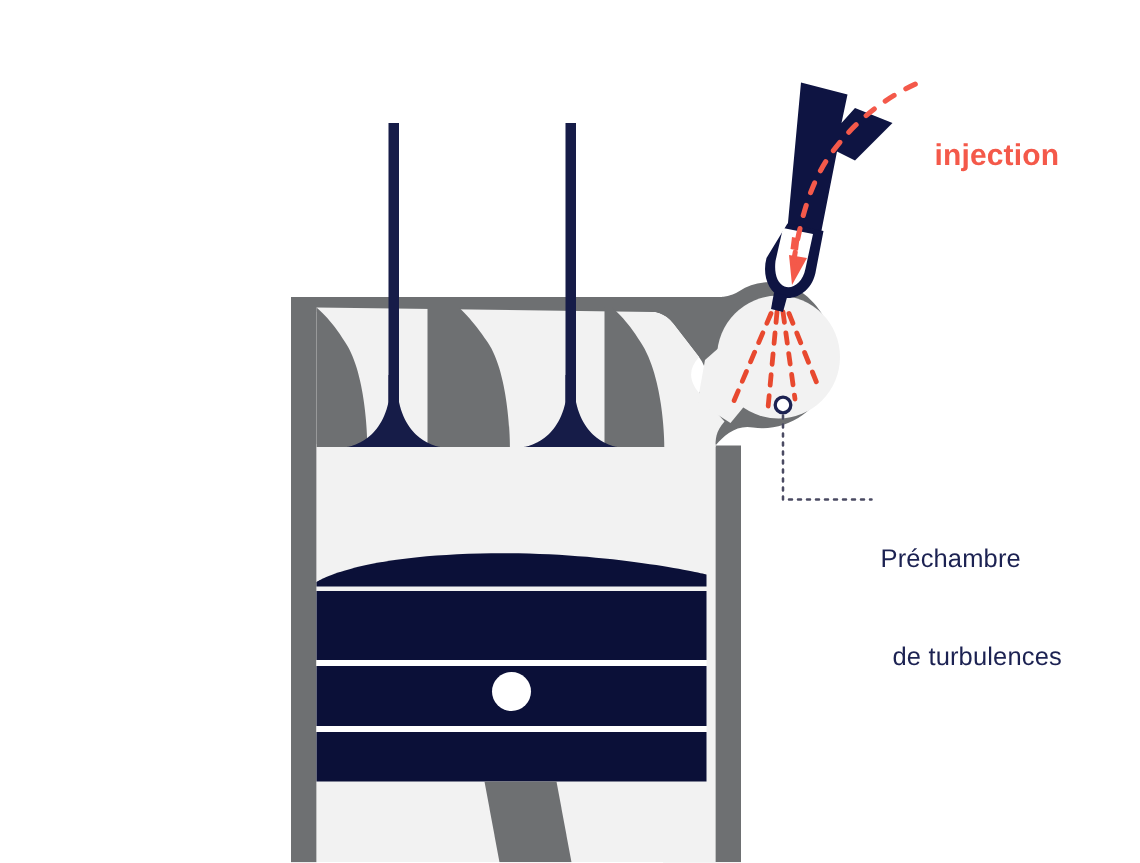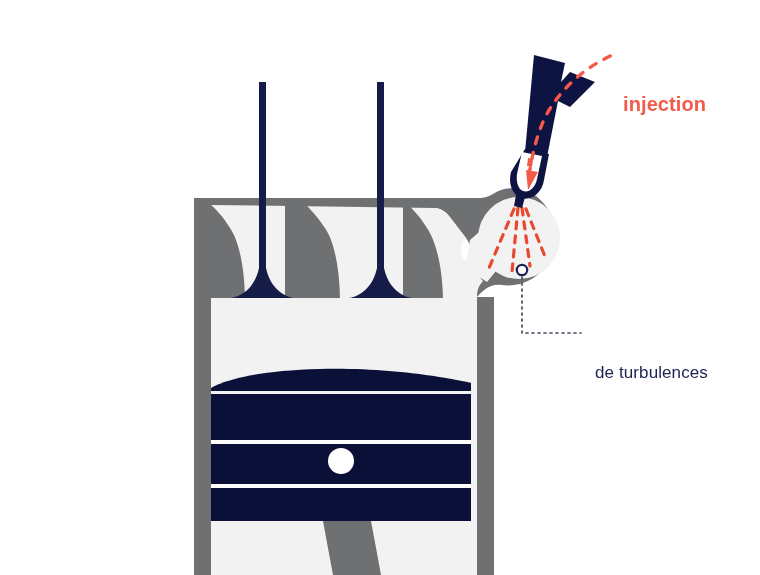--- a/index.html
+++ b/index.html
@@ -206,16 +206,17 @@
       <path fill="none" stroke="#4A4A62" stroke-width="1.7" stroke-dasharray="2 4" stroke-linecap="round" d="M497,277 L497,333 L556,333"></path>
     </g>
 
   </svg>
 
   <div class="label" id="label-injection">
     <span class="label-line">injection</span>
   </div>
 
   <div class="label" id="label-prechamber">
+    <span class="label-line">Préchambre</span>
     <span class="label-line line-2">de turbulences</span>
   </div>
 
 </div>
 
 </body></html>

